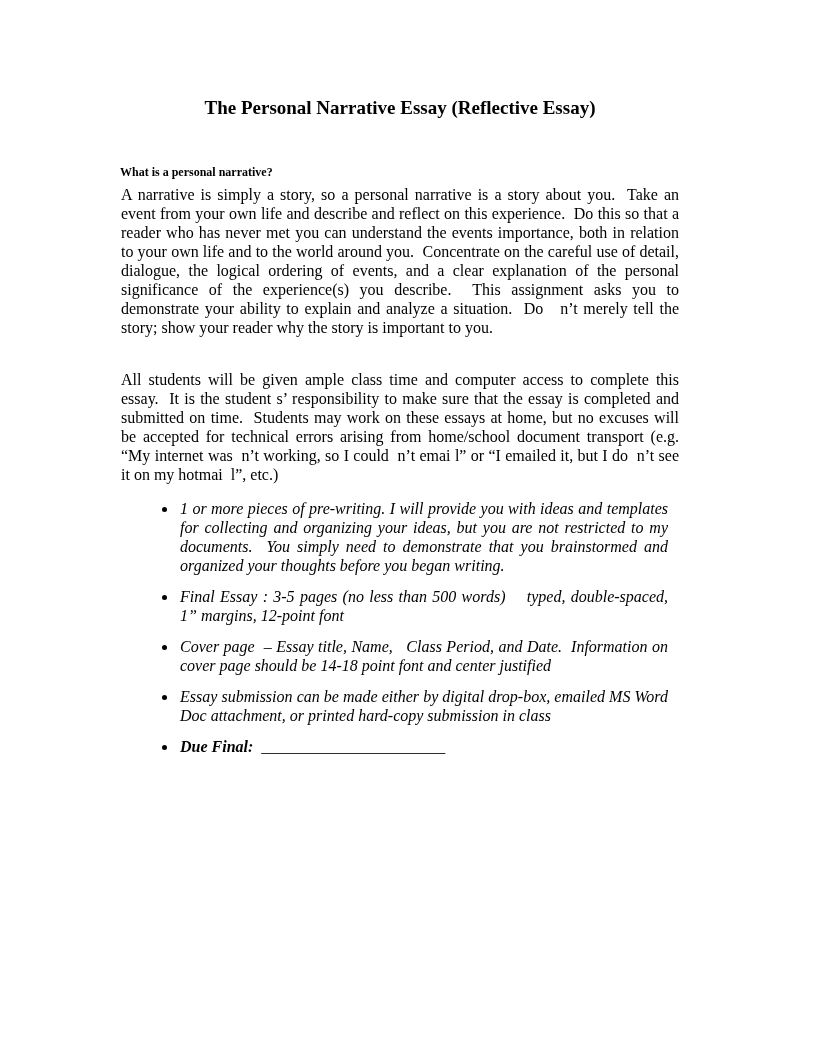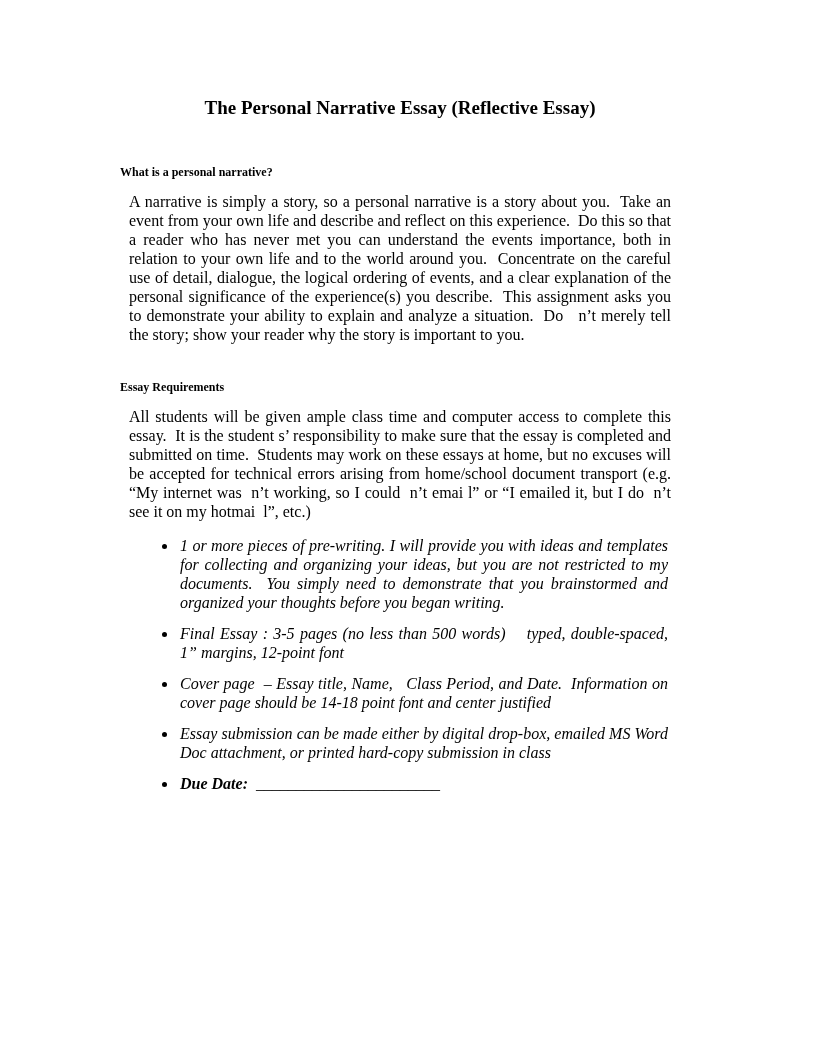--- a/index.html
+++ b/index.html
@@ -33,21 +33,21 @@
     font-weight: bold;
     font-size: 12px;
     line-height: 21px;
     margin: 0 0 2px 0;
   }
   .para {
     font-size: 16px;
     line-height: 19px;
     text-align: justify;
     white-space: pre-wrap;
-    margin: 9px;
+    margin: 1px;
   }
   .section-requirements {
     margin-top: 33px;
   }
   ul.req-list {
     list-style: disc outside;
     margin: 15px 0 0 0;
     padding: 0 0 0 46px;
   }
   ul.req-list li {
@@ -76,36 +76,35 @@
   <div class="content">
 
     <h1 class="doc-title">The Personal Narrative Essay (Reflective Essay)</h1>
 
     <div class="section">
       <h2 class="section-heading">What is a personal narrative?</h2>
       <p class="para">A narrative is simply a story, so a personal narrative is a story about you.  Take an event from your own life and describe and reflect on this experience.  Do this so that a reader who has never met you can understand the events importance, both in relation to your own life and to the world around you.  Concentrate on the careful use of detail, dialogue, the logical ordering of events, and a clear explanation of the personal significance of the experience(s) you describe.  This assignment asks you to demonstrate your ability to explain and analyze a situation.  Do   n’t merely tell the story; show your reader why the story is important to you.</p>
     </div>
 
     <div class="section section-requirements">
-      <h2 class="section-heading">Essay Requirements</h2>
       <p class="para">All students will be given ample class time and computer access to complete this essay.  It is the student s’ responsibility to make sure that the essay is completed and submitted on time.  Students may work on these essays at home, but no excuses will be accepted for technical errors arising from home/school document transport (e.g.    “My internet was  n’t working, so I could  n’t emai l” or “I emailed it, but I do  n’t see it on my hotmai  l”, etc.)</p>
 
       <ul class="req-list">
         <li>
           <span class="li-text">1 or more pieces of pre-writing. I will provide you with ideas and templates for collecting and organizing your ideas, but you are not restricted to my documents.  You simply need to demonstrate that you brainstormed and organized your thoughts before you began writing.</span>
         </li>
         <li>
           <span class="li-text">Final Essay : 3-5 pages (no less than 500 words)    typed, double-spaced,  1” margins, 12-point font</span>
         </li>
         <li>
           <span class="li-text">Cover page  – Essay title, Name,   Class Period, and Date.  Information on cover page should be 14-18 point font and center justified</span>
         </li>
         <li>
           <span class="li-text">Essay submission can be made either by digital drop-box, emailed MS Word Doc attachment, or printed hard-copy submission in class</span>
         </li>
         <li>
-          <span class="due-label">Due Date:</span><span class="due-blank">_______________________</span>
+          <span class="due-label">Due Final:</span><span class="due-blank">_______________________</span>
         </li>
       </ul>
     </div>
 
   </div>
 </div>
 
 </body></html>

